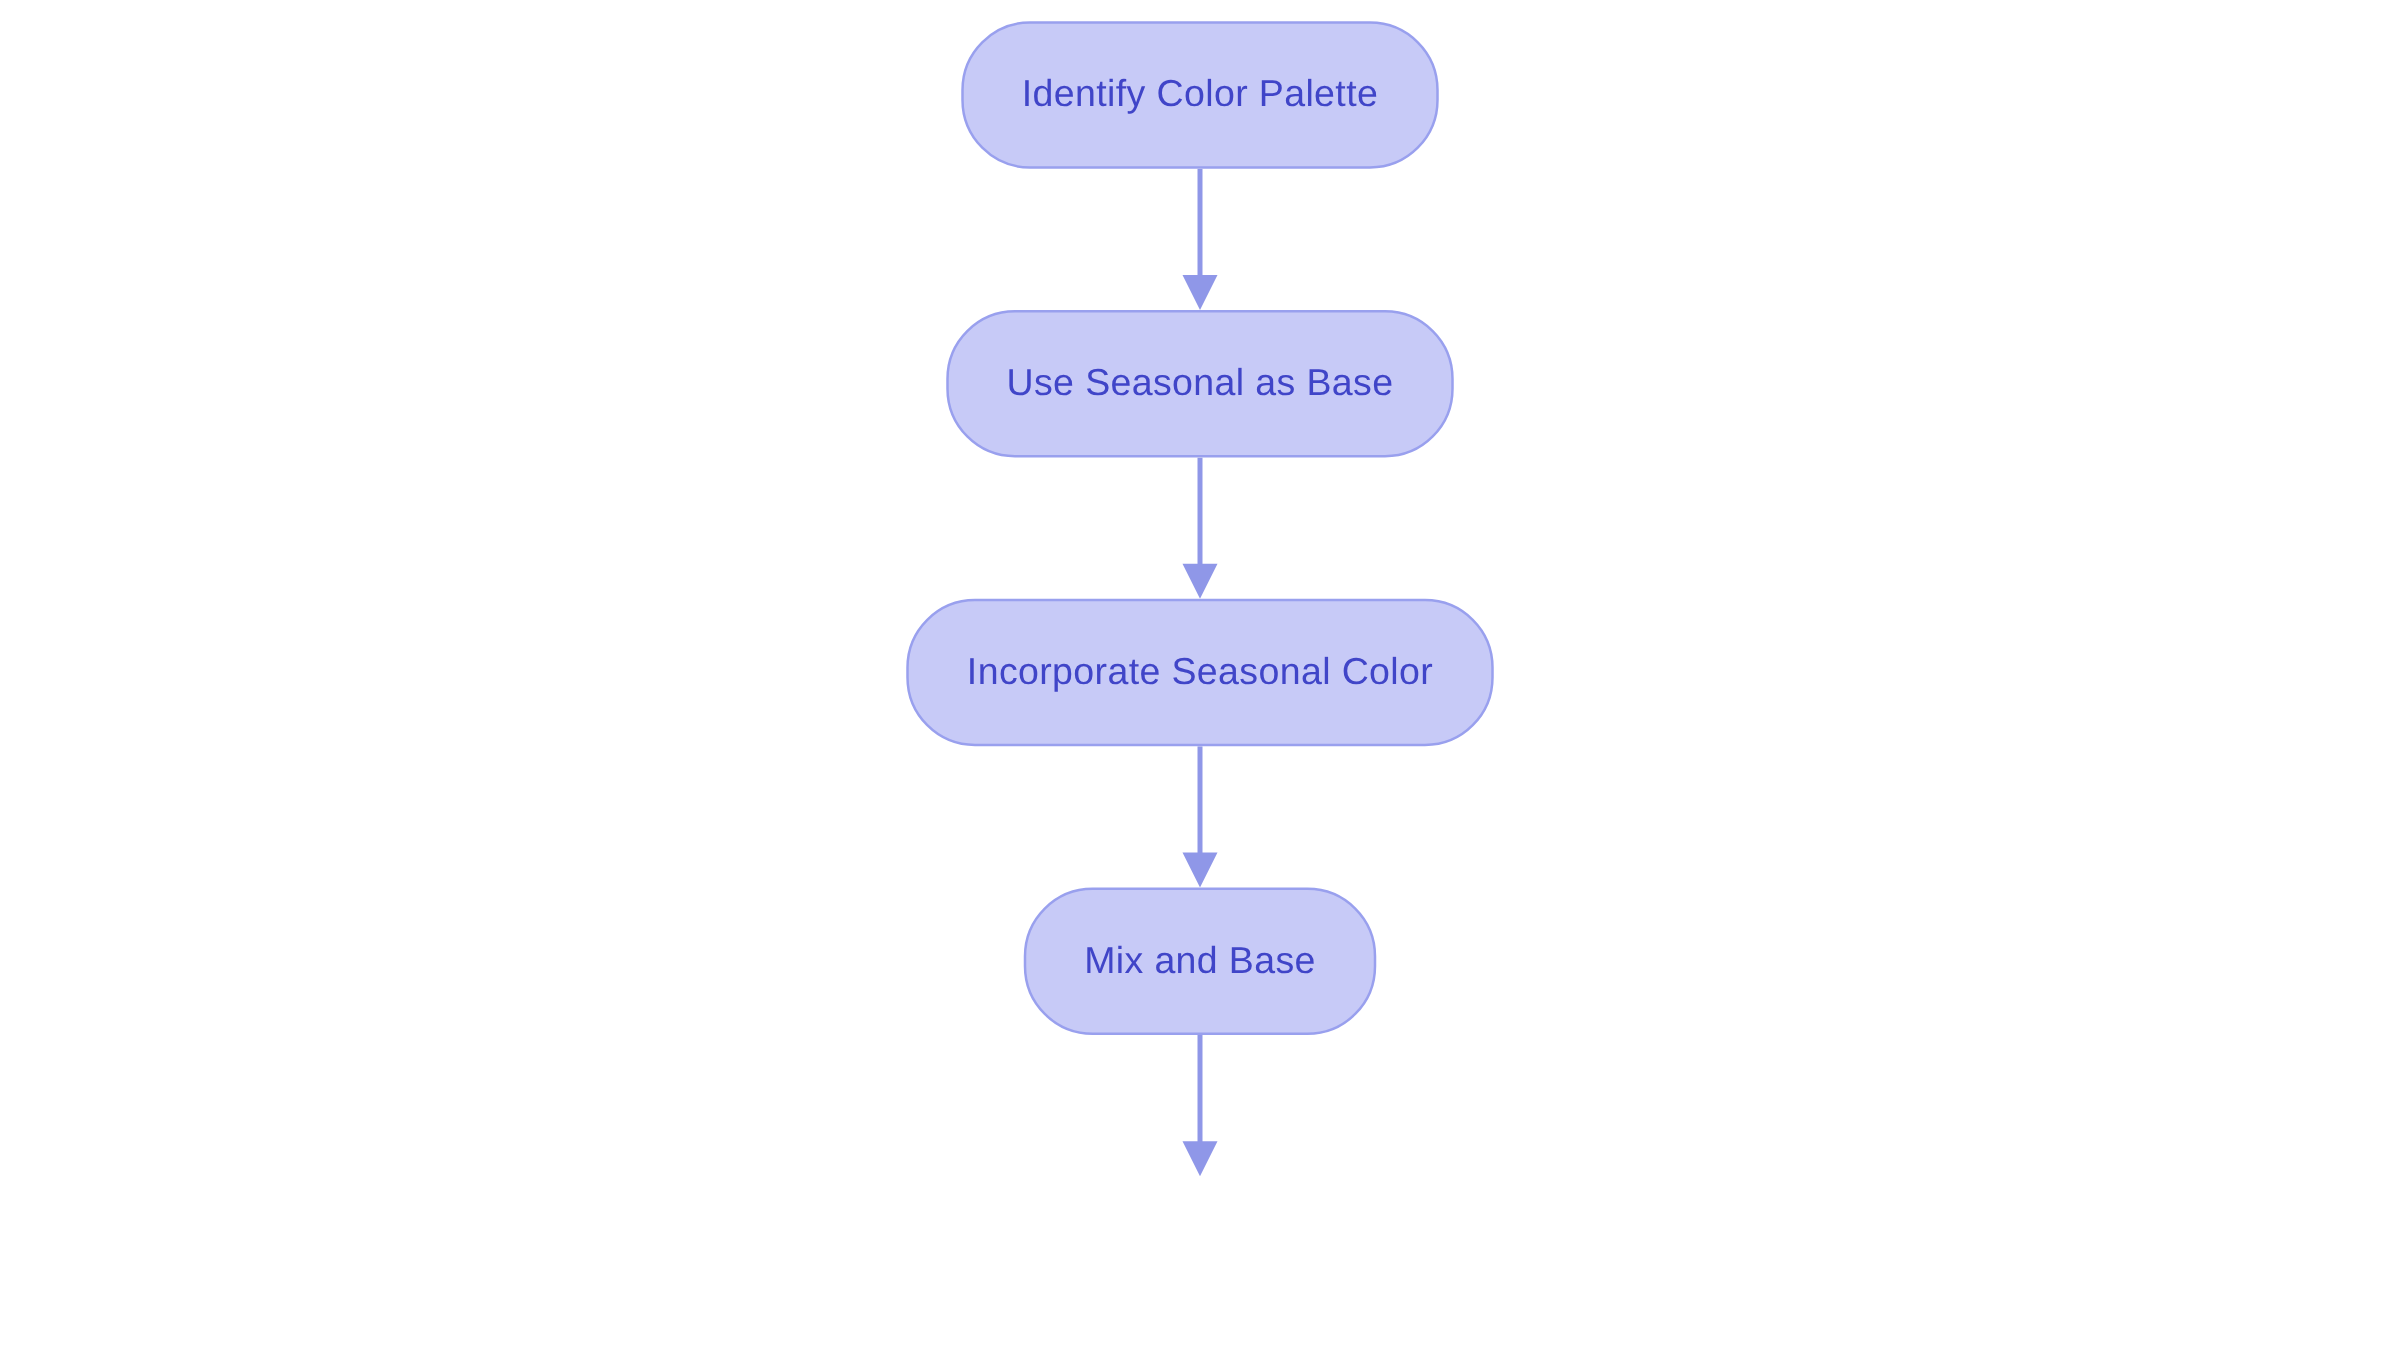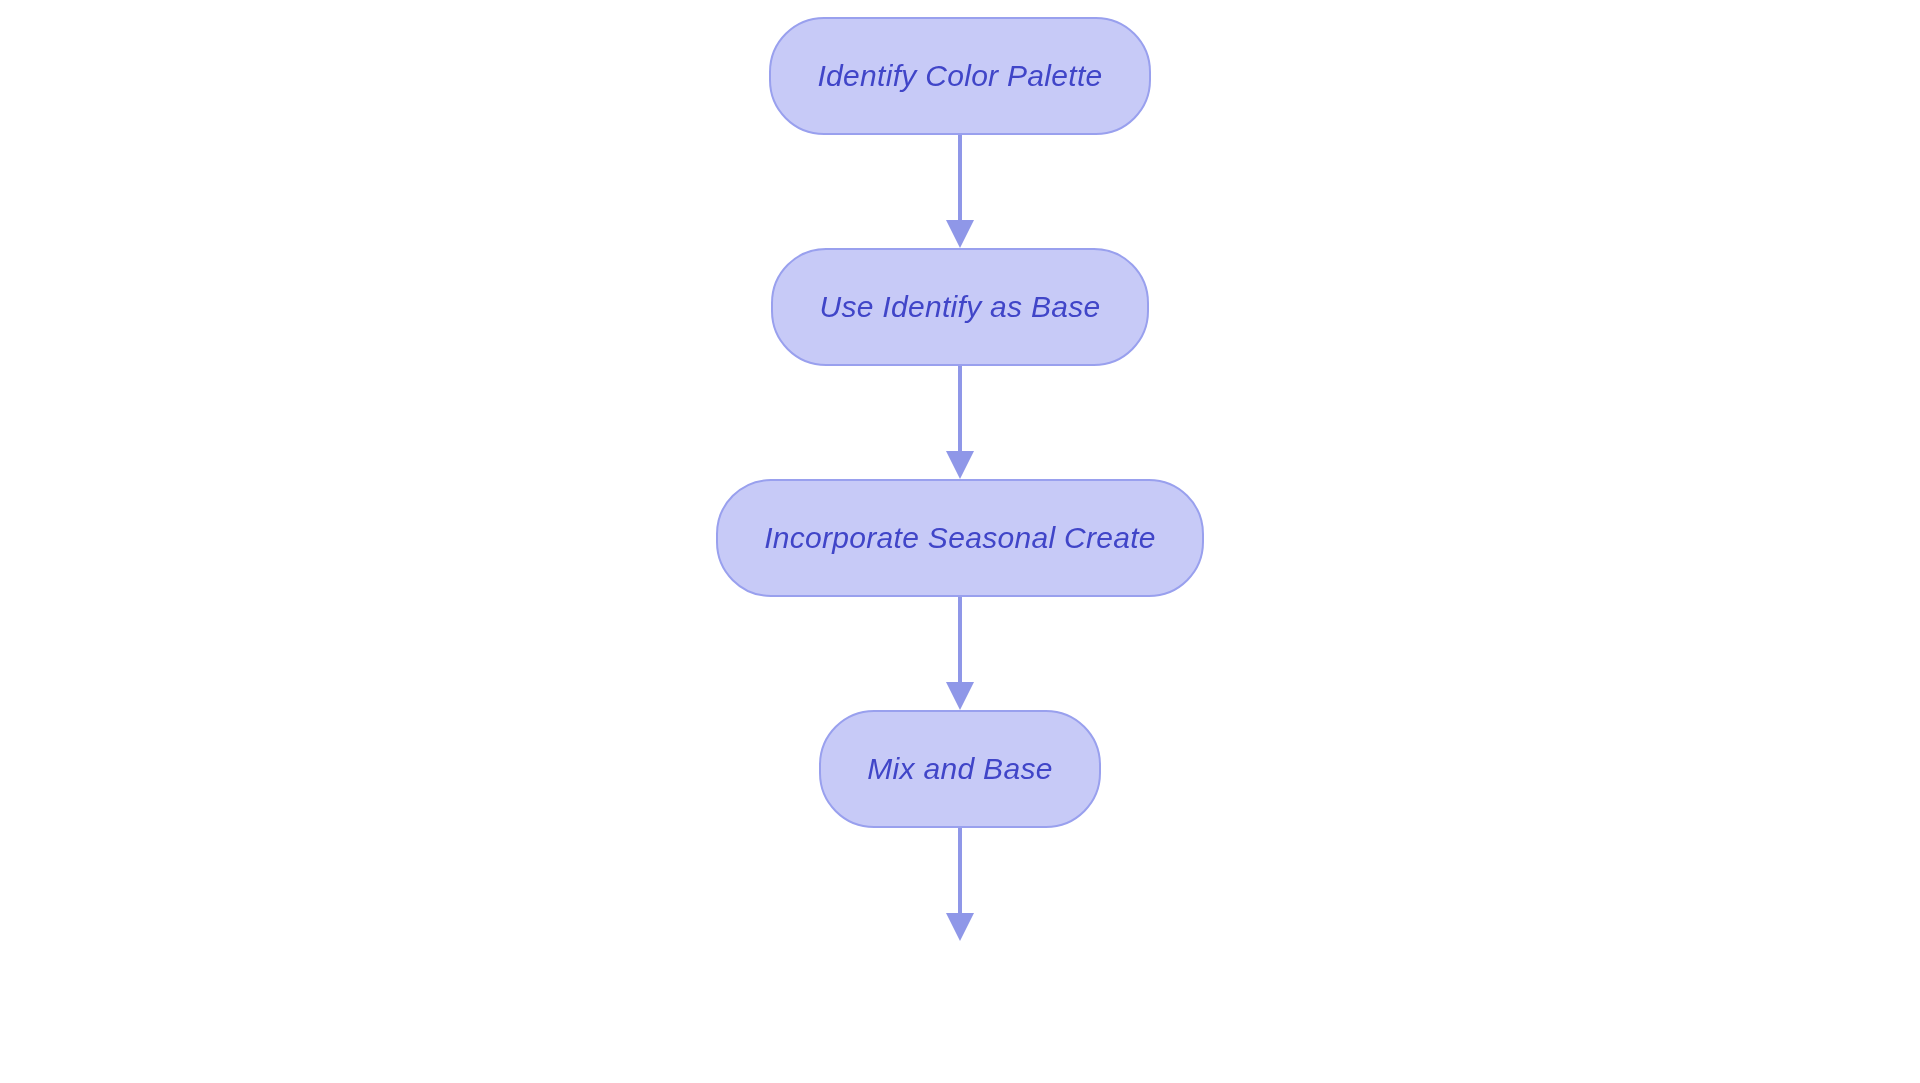--- a/index.html
+++ b/index.html
@@ -19,21 +19,20 @@
     width: 1920px;
     height: 1083px;
     background: var(--page-bg);
     overflow: hidden;
   }
   .flowchart {
     display: flex;
     flex-direction: column;
     align-items: center;
     padding-top: 17px;
-    font-style: italic;
   }
   .node {
     height: 118px;
     padding: 0 46px;
     min-width: 240px;
     display: flex;
     align-items: center;
     justify-content: center;
     background: var(--node-fill);
     border: 2px solid var(--node-border);
@@ -70,30 +69,30 @@
     <div class="node">
       <span class="node-label">Identify Color Palette</span>
     </div>
 
     <svg class="connector" viewBox="0 0 30 113">
       <line x1="15" y1="0" x2="15" y2="90"></line>
       <polygon points="1,85 29,85 15,113"></polygon>
     </svg>
 
     <div class="node">
-      <span class="node-label">Use Identify as Base</span>
+      <span class="node-label">Use Seasonal as Base</span>
     </div>
 
     <svg class="connector" viewBox="0 0 30 113">
       <line x1="15" y1="0" x2="15" y2="90"></line>
       <polygon points="1,85 29,85 15,113"></polygon>
     </svg>
 
     <div class="node">
-      <span class="node-label">Incorporate Seasonal Create</span>
+      <span class="node-label">Incorporate Seasonal Color</span>
     </div>
 
     <svg class="connector" viewBox="0 0 30 113">
       <line x1="15" y1="0" x2="15" y2="90"></line>
       <polygon points="1,85 29,85 15,113"></polygon>
     </svg>
 
     <div class="node">
       <span class="node-label">Mix and Base</span>
     </div>

